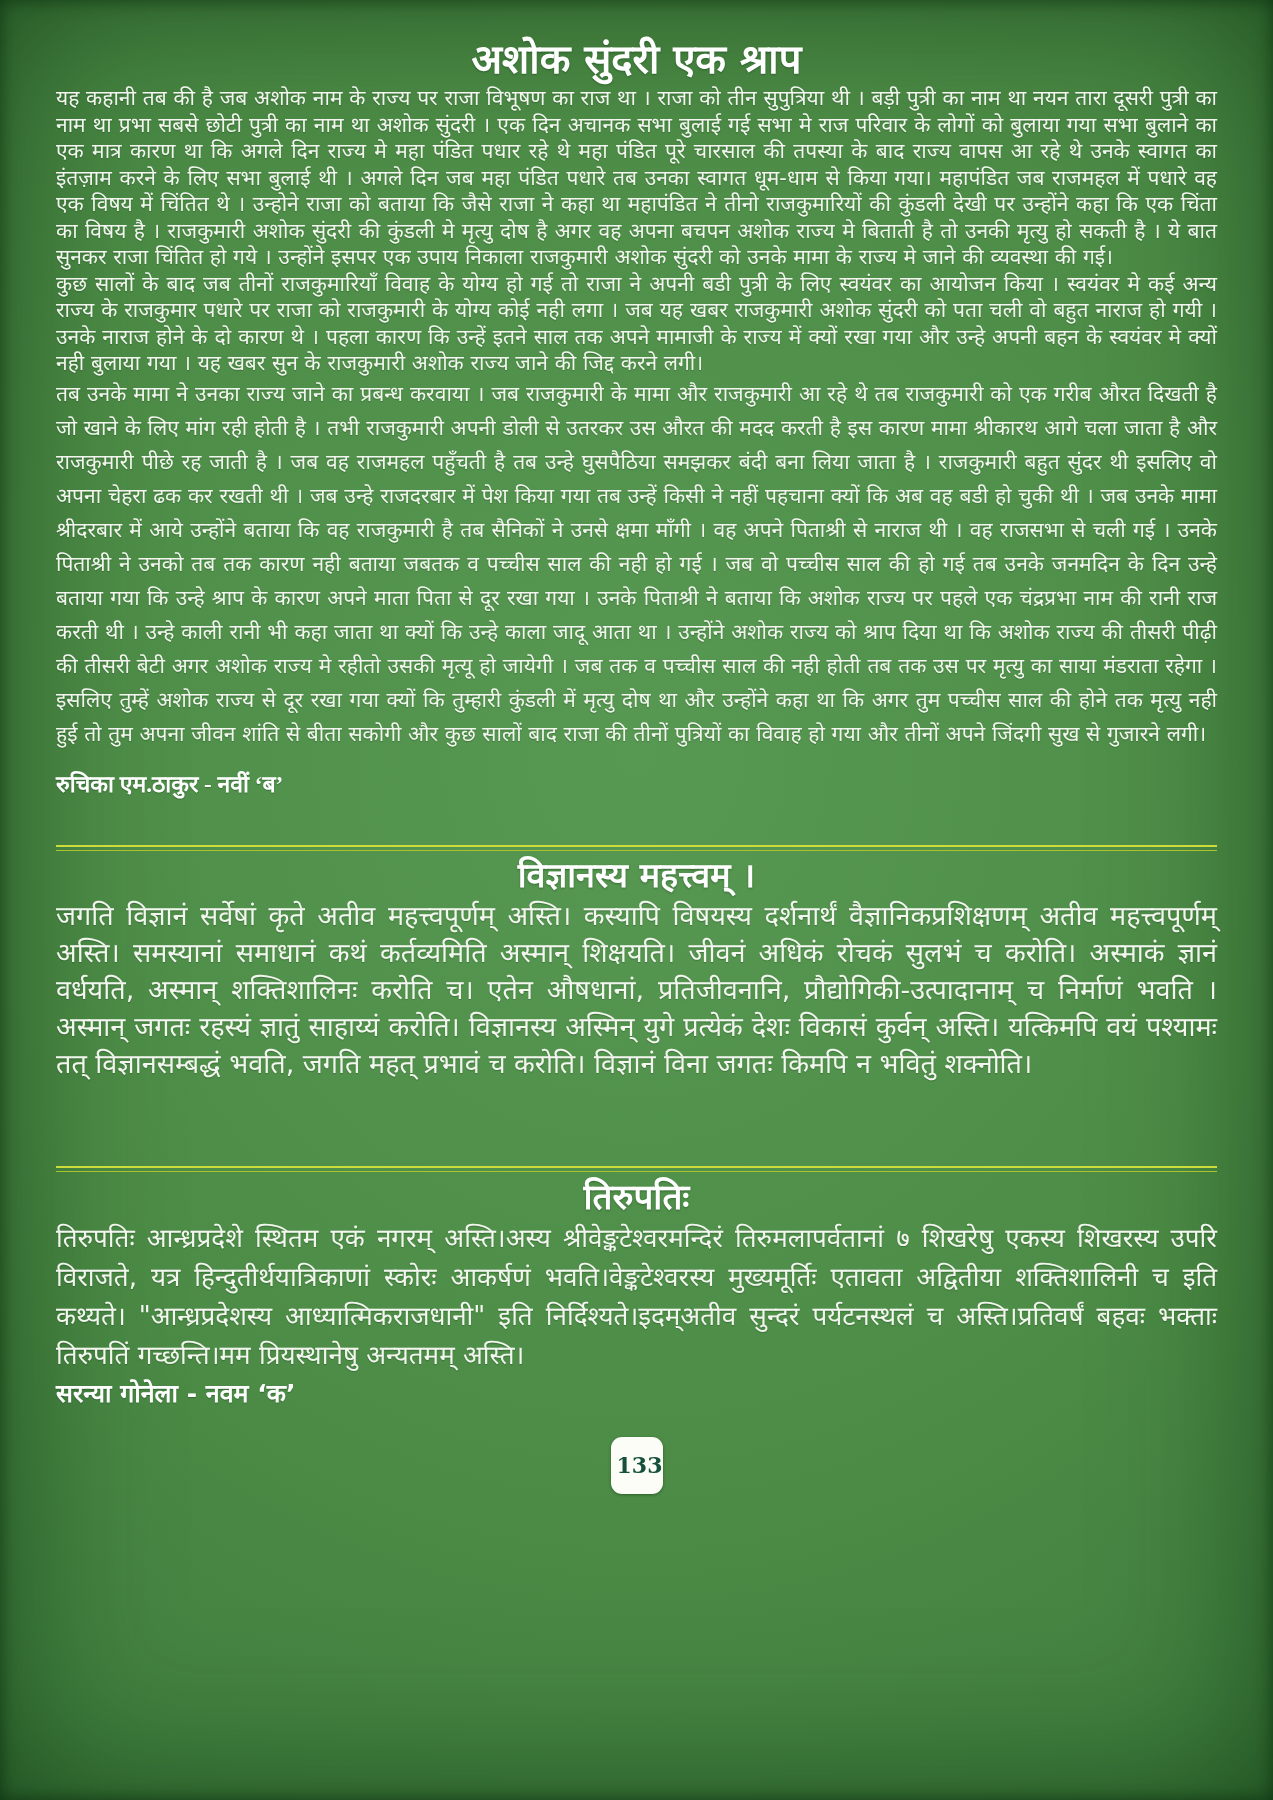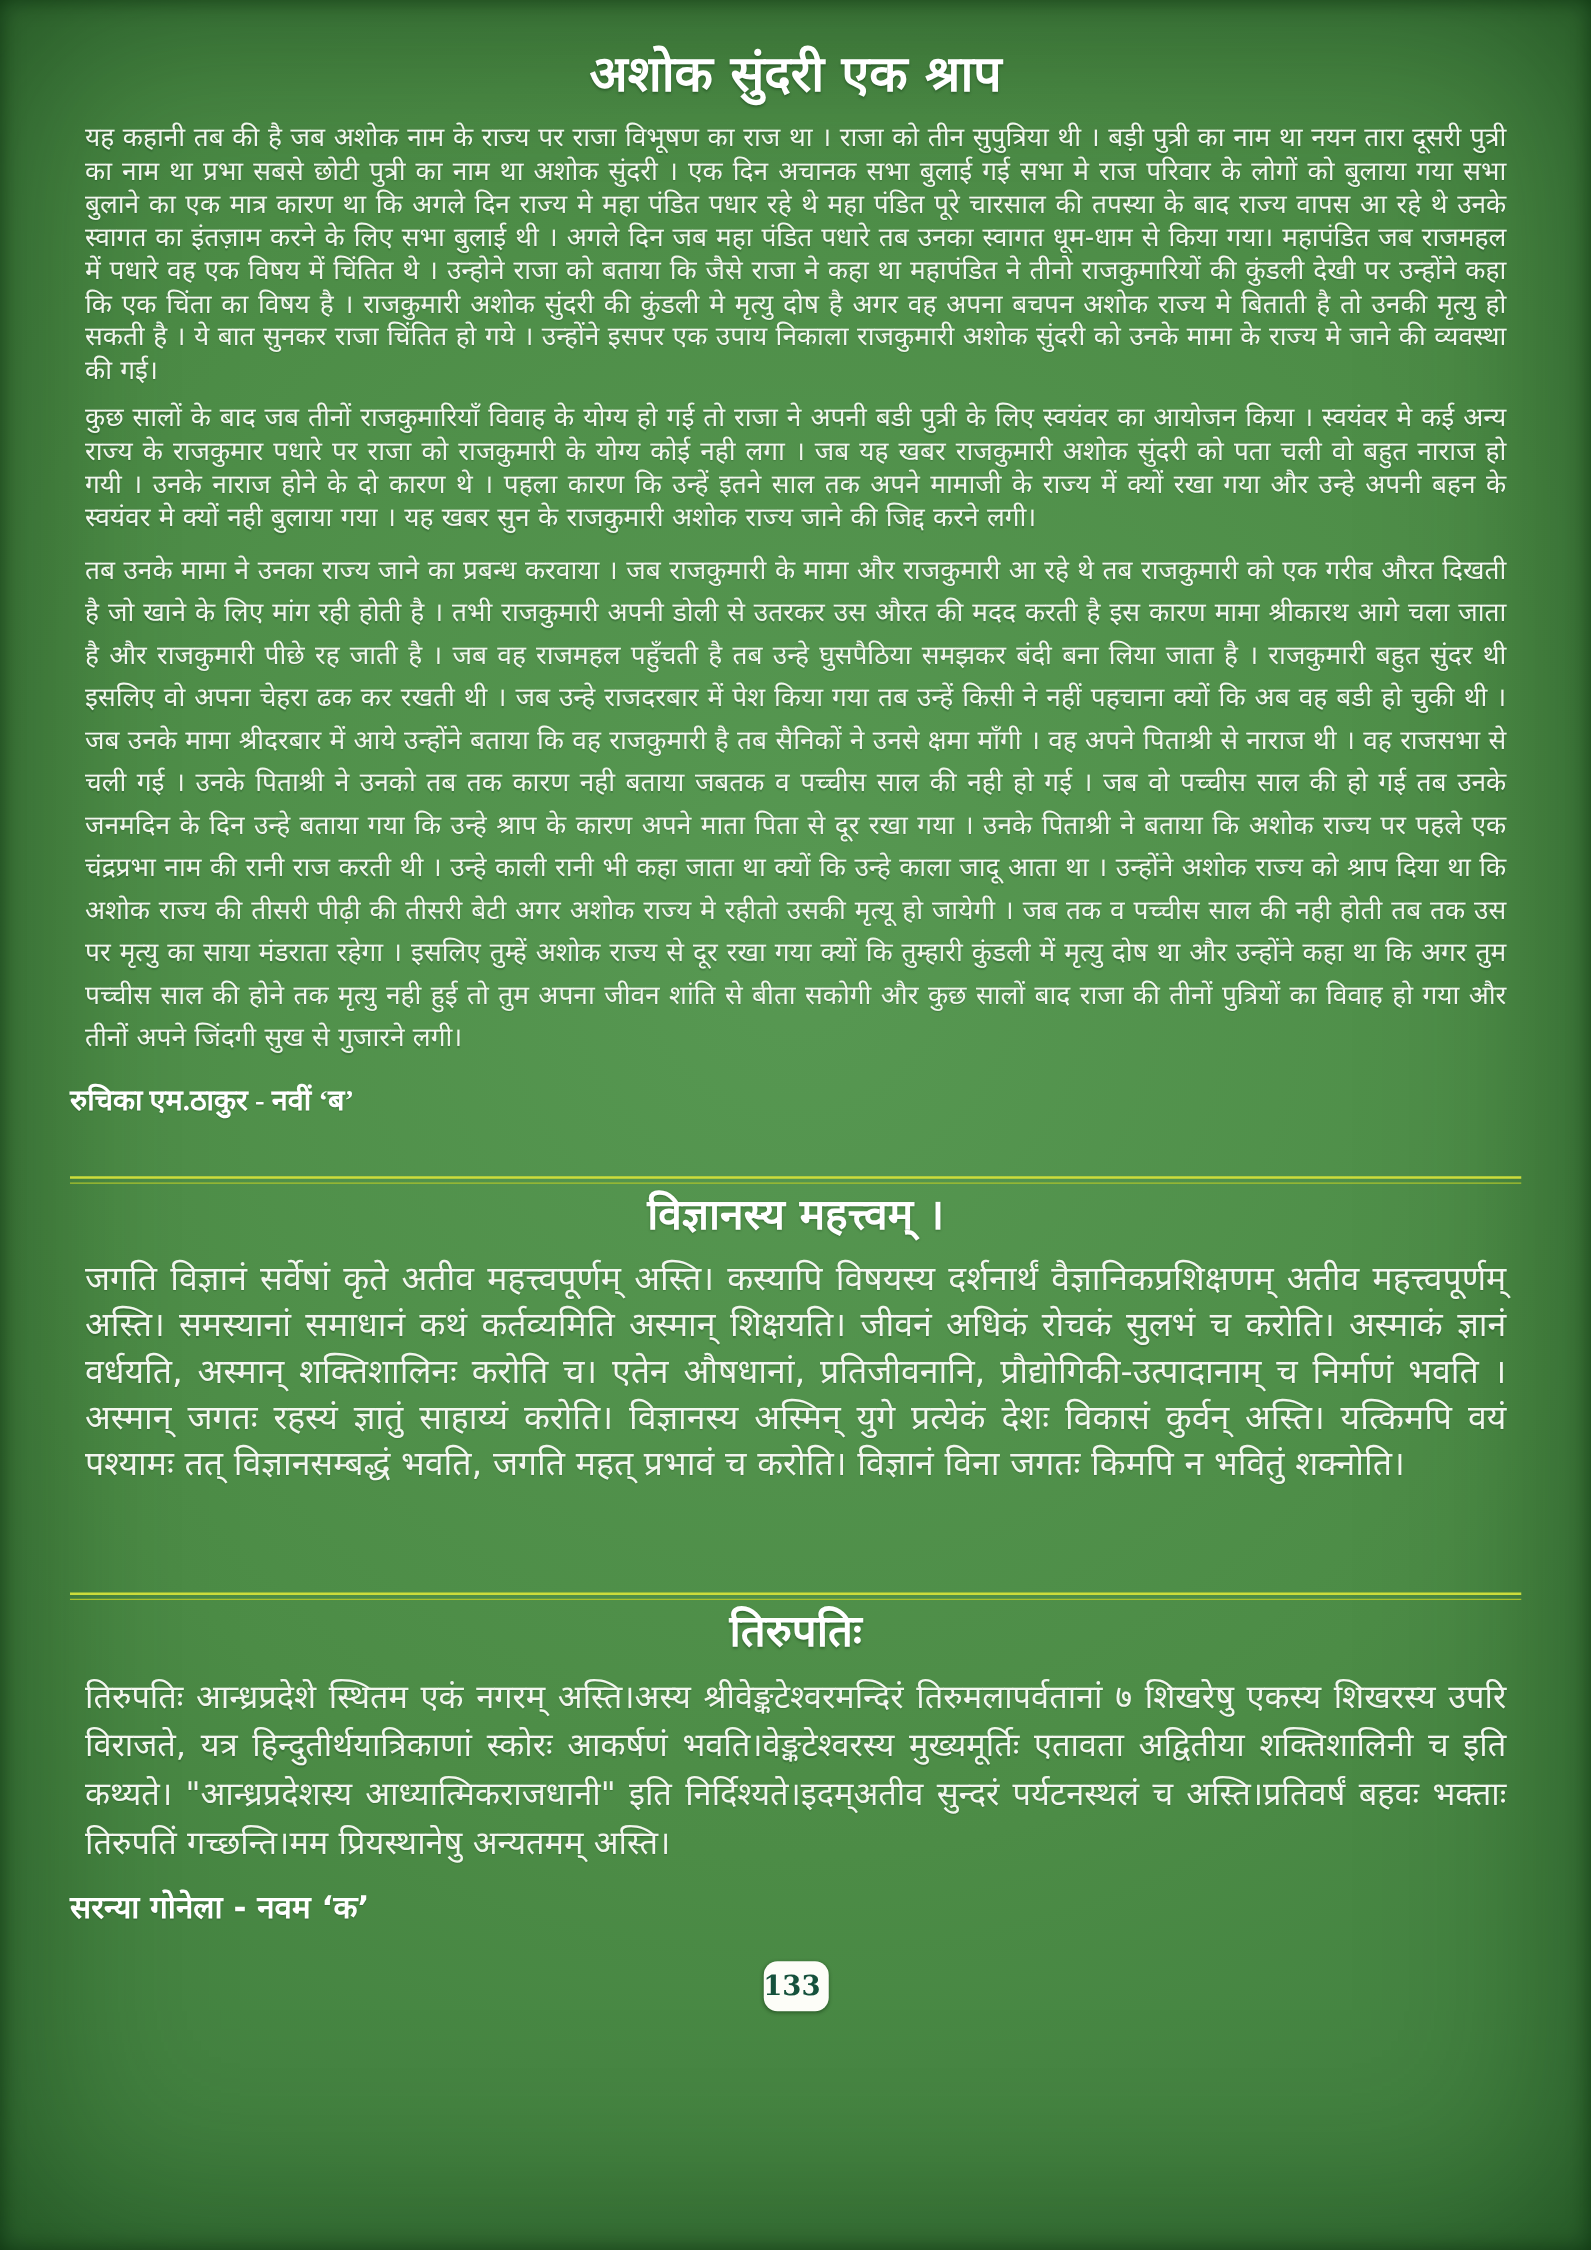--- a/index.html
+++ b/index.html
@@ -22,21 +22,21 @@
     margin:0;
     text-align:center;
     font-weight:bold;
     color:#ffffff;
     text-shadow:0 1px 2px rgba(0,40,10,.35);
   }
   .t1{padding-top:30px;font-size:40px;margin-bottom:14px;}
   .t2{margin-top:56px;font-size:34px;}
   .t3{margin-top:40px;font-size:35px;}
   p.body-text{
-    margin:12px;
+    margin:0;
     text-align:justify;
     color:#f2f6ee;
     text-shadow:0 1px 1px rgba(0,40,10,.25);
   }
   .s1-p{font-size:21px;line-height:26.5px;margin-bottom:9px;}
   .s1-p3{line-height:34px;margin-bottom:0;}
   .s2-p{font-size:27px;line-height:37px;margin-top:38px;}
   .s3-p{font-size:26px;line-height:39px;margin-top:44px;}
   .author{
     margin:0;
@@ -49,25 +49,25 @@
   .a3{margin-top:0;font-size:25px;}
   .divider{
     height:3px;
     border-top:2px solid #ccdd3b;
     border-bottom:1px solid #a9c22e;
     background:transparent;
   }
   .d1{margin-top:46px;}
   .d2{margin-top:84px;}
   .page-badge{
-    width:52px;height:40px;
+    width:52px;height:57px;
     margin:28px auto 0 auto;
     background:#fdfdf8;
     border-radius:11px;
-    display:flex;align-items:center;justify-content:flex-start;
+    display:flex;align-items:center;justify-content:flex-end;
     box-shadow:0 1px 3px rgba(0,30,5,.4);
   }
   .page-badge span{
     font-family:"DejaVu Serif",serif;
     font-weight:bold;
     font-size:22px;
     color:#15513c;
   }
 </style>
 </head>

